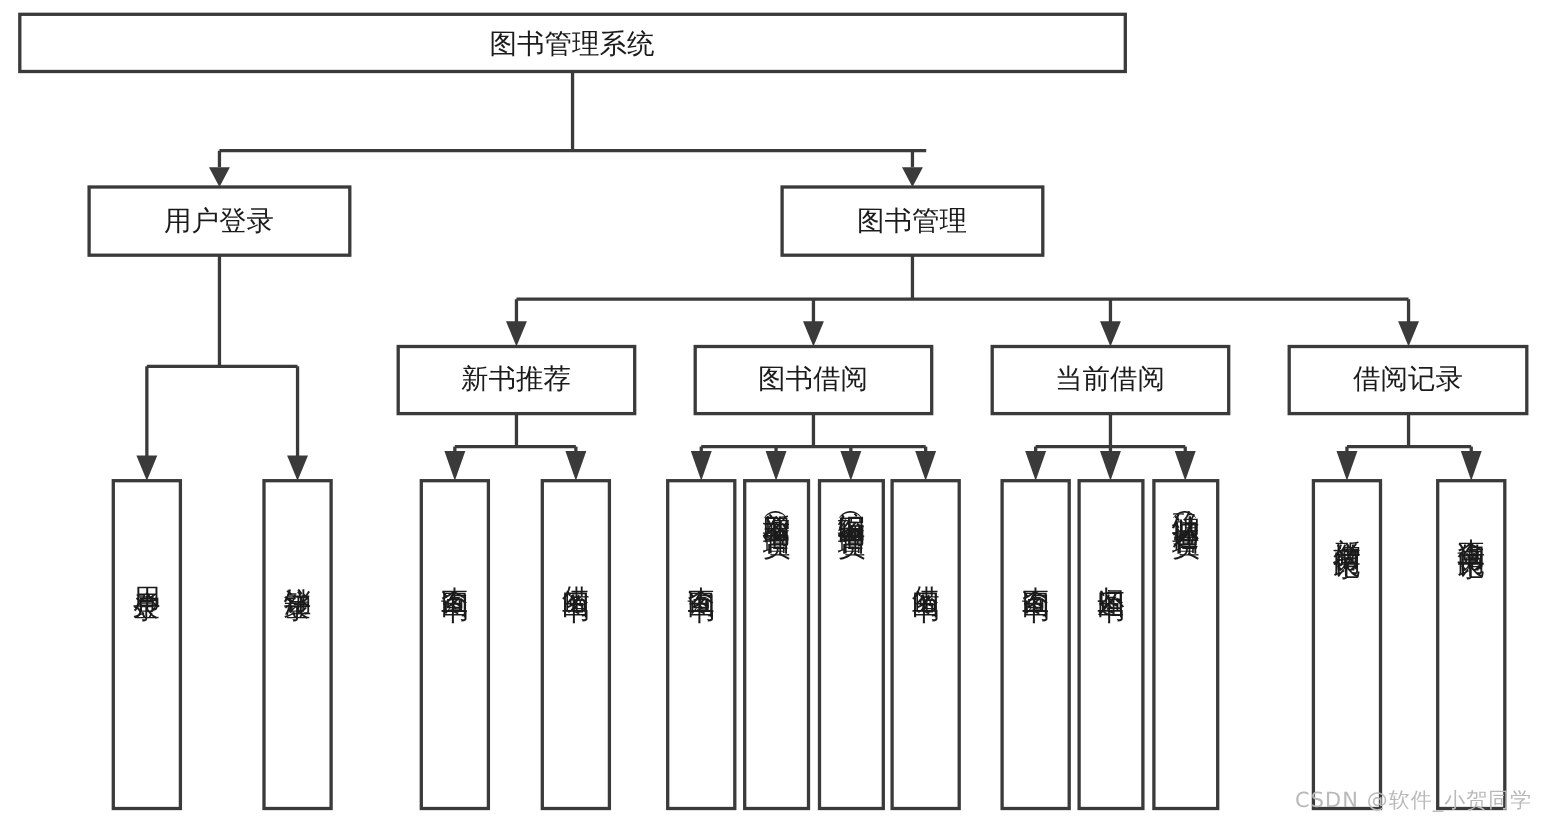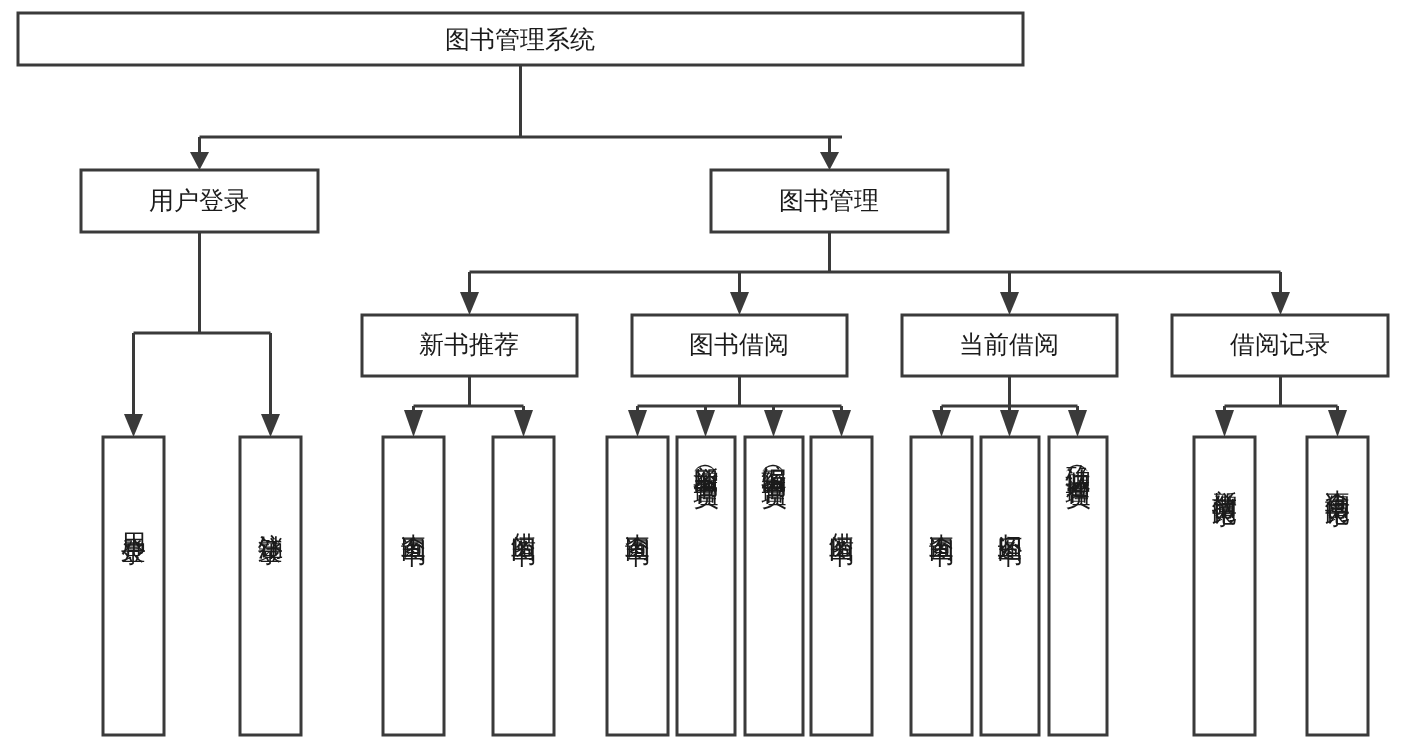--- a/index.html
+++ b/index.html
@@ -232,14 +232,15 @@
   </div>
 
   <div class="vlabel-wrap" style="left:1194px; top:437px; width:61px; height:298px; padding-top:32px;">
     <span class="node-label-v">新增借阅记录</span>
   </div>
 
   <div class="vlabel-wrap" style="left:1307px; top:437px; width:61px; height:298px; padding-top:32px;">
     <span class="node-label-v">查询借阅记录</span>
   </div>
 
+  <div class="watermark">CSDN @软件_小贺同学</div>
 
 </div>
 
 </body></html>

